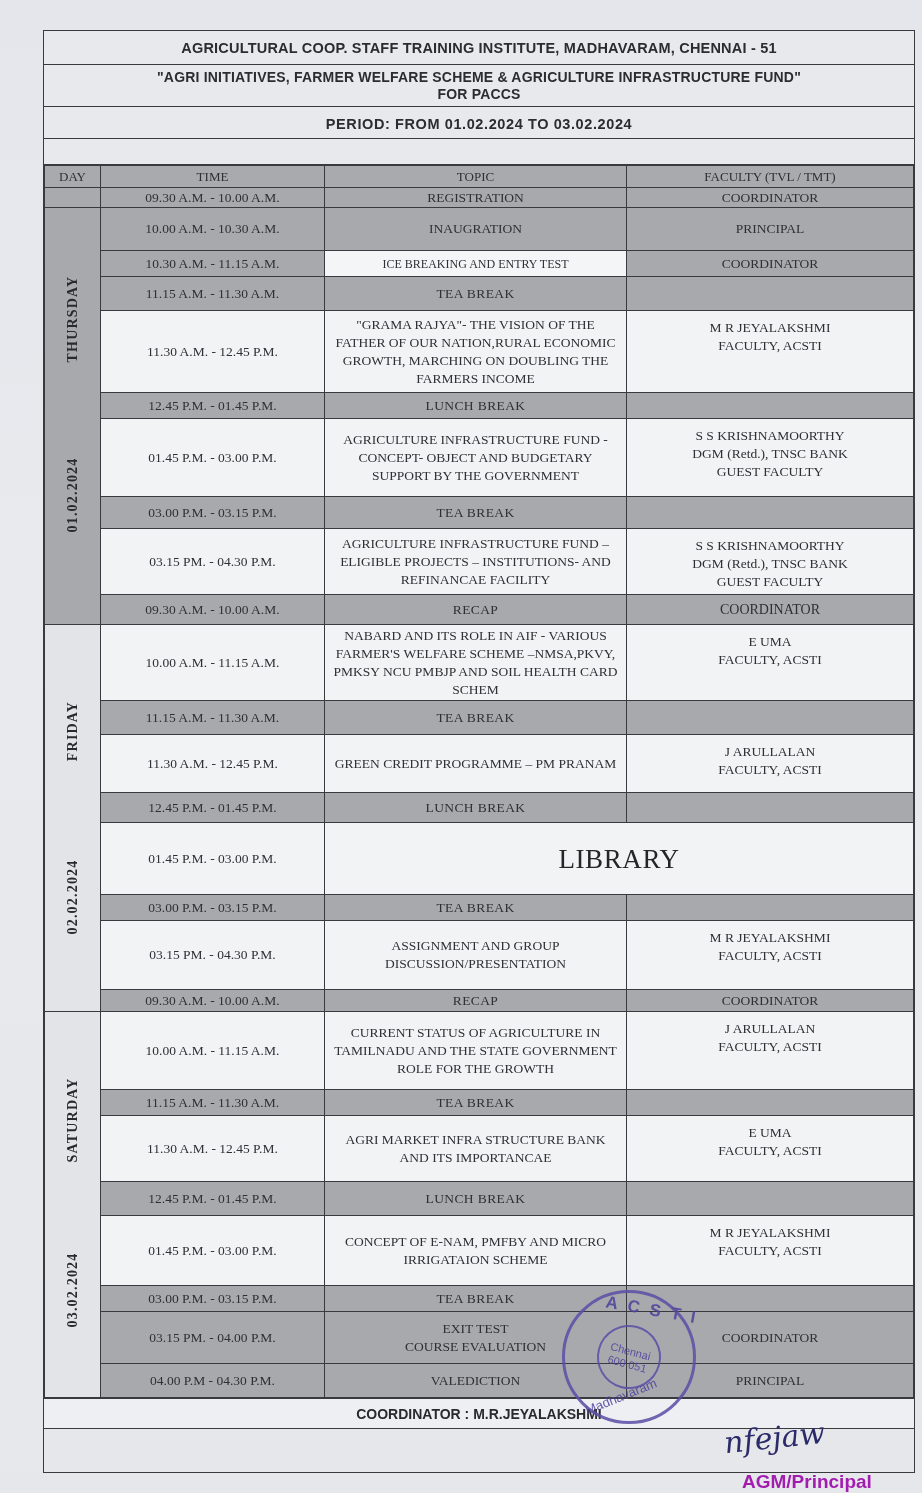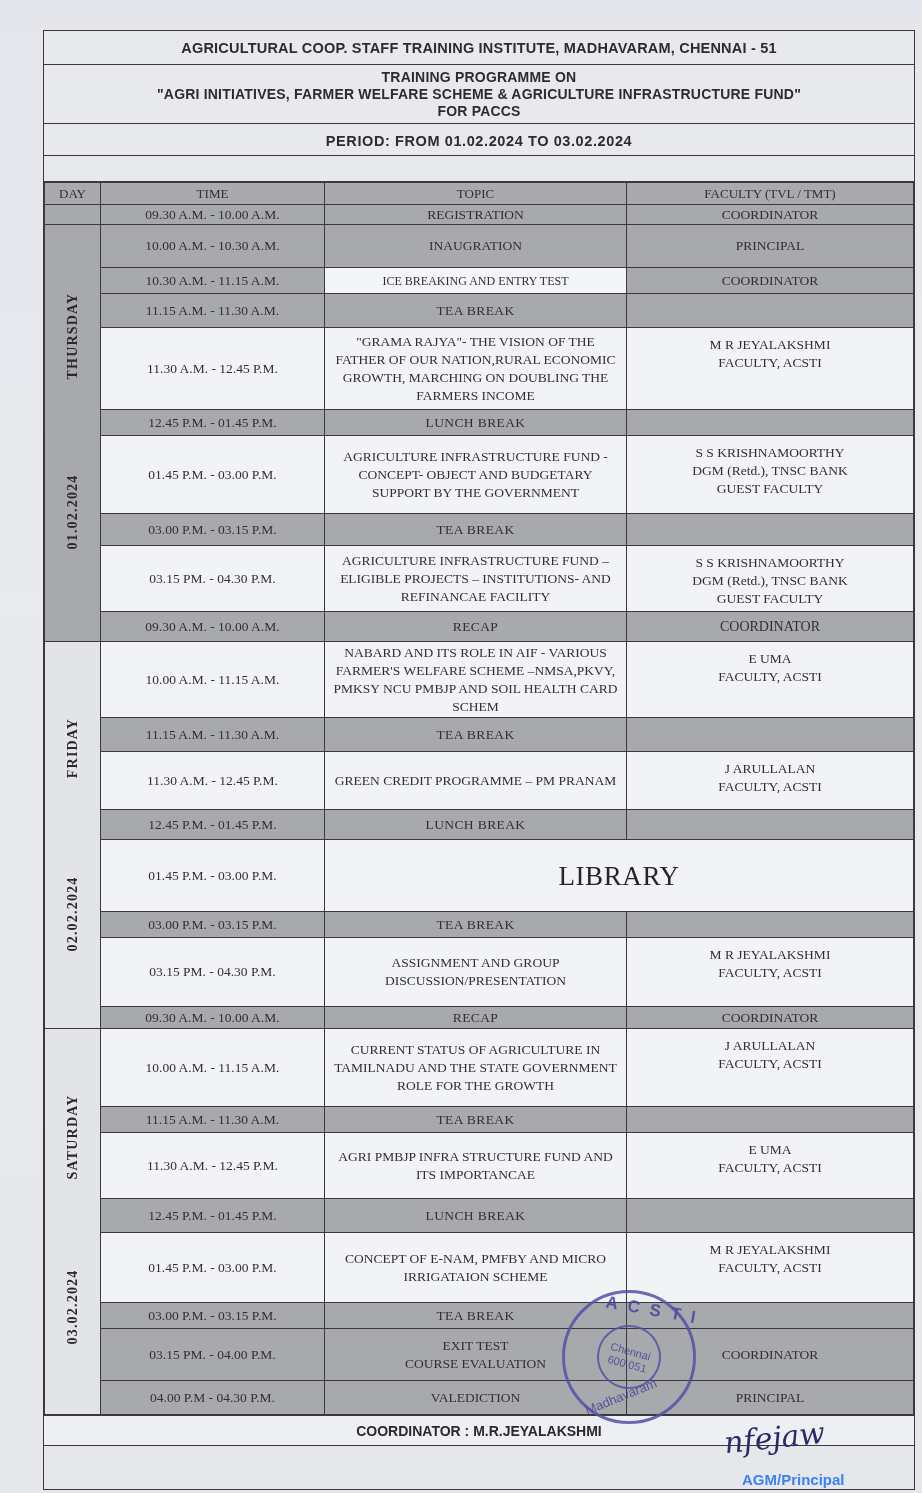--- a/index.html
+++ b/index.html
@@ -92,30 +92,29 @@
   }
   .stamp-top { position: absolute; left: 40px; top: 8px; color: #4b429b; font-size: 17px; font-weight: bold; letter-spacing: 10px; transform: rotate(10deg); }
   .stamp-bot { position: absolute; left: 18px; top: 96px; color: #4b429b; font-size: 13px; transform: rotate(-22deg); }
   .signature {
     position: absolute; left: 724px; top: 1420px;
     font-family: "DejaVu Serif", serif; font-style: italic;
     font-size: 30px; color: #2b2b6a; transform: rotate(-6deg);
   }
   .agm {
     position: absolute; left: 742px; top: 1471px;
-    font-weight: bold; font-size: 15px; color: #3b82f6;
+    font-weight: bold; font-size: 19px; color: #a21caf;
   }
 </style>
 </head>
 <body>
 
 <div class="sheet">
   <div class="hdr-row hdr-inst">AGRICULTURAL COOP. STAFF TRAINING INSTITUTE, MADHAVARAM, CHENNAI - 51</div>
   <div class="hdr-row hdr-prog">
-    <div>TRAINING PROGRAMME ON</div>
     <div>"AGRI INITIATIVES, FARMER WELFARE SCHEME &amp; AGRICULTURE INFRASTRUCTURE FUND"</div>
     <div>FOR PACCS</div>
   </div>
   <div class="hdr-row hdr-period">PERIOD:  FROM  01.02.2024 TO  03.02.2024</div>
   <div class="hdr-row hdr-blank"></div>
 
   <table class="sched">
     <colgroup>
         <col class="c-day">
         <col class="c-time">
@@ -247,21 +246,21 @@
           <td style="white-space: pre-line; vertical-align: top; padding-top: 8px;">J ARULLALAN
 FACULTY, ACSTI</td>
         </tr>
         <tr class="grey" style="height: 26px;">
           <td>11.15 A.M. - 11.30 A.M.</td>
           <td class="bold" style="white-space: pre-line; padding: 0px 6px;">TEA BREAK</td>
           <td style="white-space: pre-line;"></td>
         </tr>
         <tr class="white" style="height: 66px;">
           <td>11.30 A.M. - 12.45 P.M.</td>
-          <td style="white-space: pre-line; padding: 0px 6px;">AGRI PMBJP INFRA STRUCTURE FUND AND ITS IMPORTANCAE</td>
+          <td style="white-space: pre-line; padding: 0px 6px;">AGRI MARKET INFRA STRUCTURE BANK AND ITS IMPORTANCAE</td>
           <td style="white-space: pre-line; vertical-align: top; padding-top: 8px;">E UMA
 FACULTY, ACSTI</td>
         </tr>
         <tr class="grey" style="height: 34px;">
           <td>12.45 P.M. - 01.45 P.M.</td>
           <td class="bold" style="white-space: pre-line; padding: 0px 6px;">LUNCH BREAK</td>
           <td style="white-space: pre-line;"></td>
         </tr>
         <tr class="white" style="height: 70px;">
           <td>01.45 P.M. - 03.00 P.M.</td>

